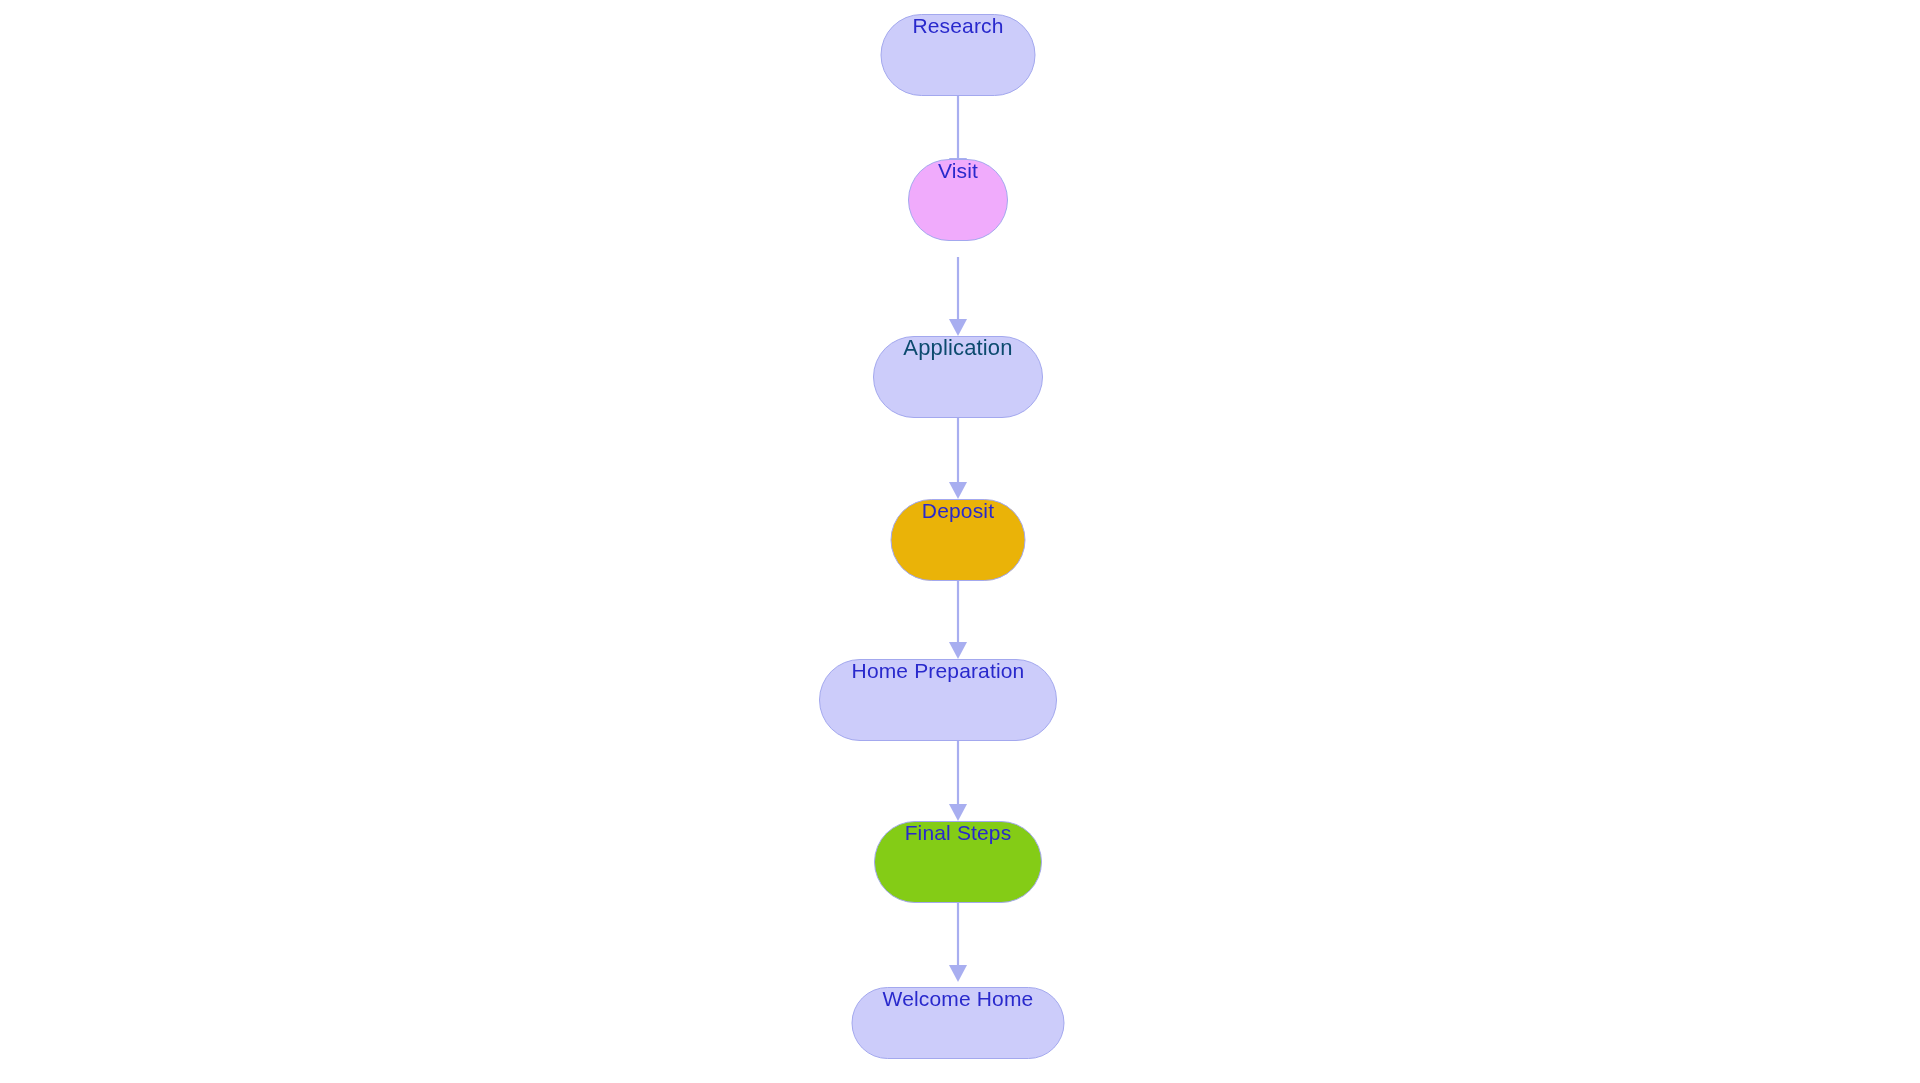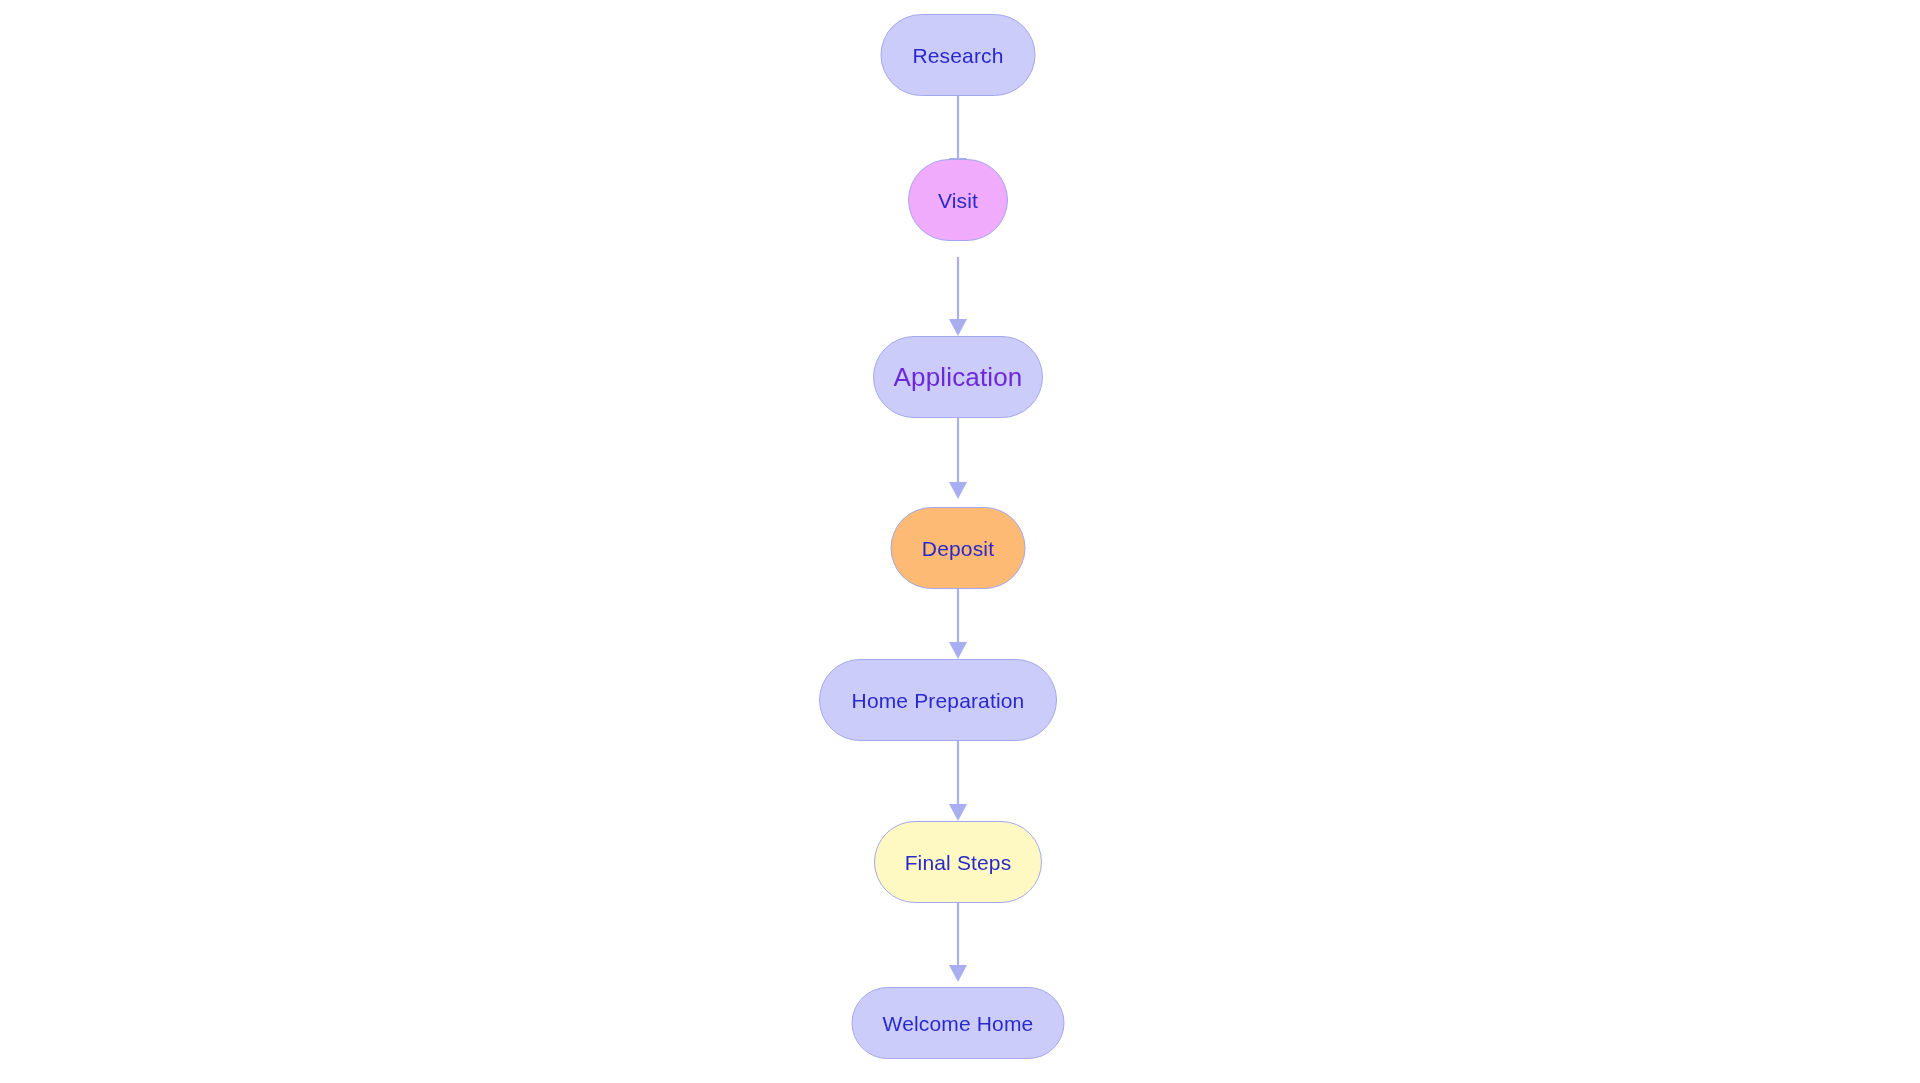--- a/index.html
+++ b/index.html
@@ -20,21 +20,20 @@
     inset: 0;
     width: 1920px;
     height: 1083px;
   }
 
   
   .node {
     position: absolute;
     box-sizing: border-box;
     display: flex;
-    align-items: center;
     justify-content: center;
     border-style: solid;
     border-width: 1.4px;
     border-radius: 999px;
     transform: translate(-50%, -50%);
     white-space: nowrap;
     z-index: 3;
   }
   .node-label {
     font-size: 21px;
@@ -95,29 +94,29 @@
     </svg>
 
   <div id="node-layer">
       <div class="node" style="left: 958px; top: 55px; width: 155px; height: 82px; background: rgb(204, 204, 250); border-color: rgb(163, 168, 238);">
         <span class="node-label" style="color: rgb(41, 41, 204); font-size: 21px;">Research</span>
       </div>
       <div class="node" style="left: 958px; top: 200px; width: 100px; height: 82px; background: #f0abfc; border-color: rgb(163, 168, 238);">
         <span class="node-label" style="color: rgb(41, 41, 204); font-size: 21px;">Visit</span>
       </div>
       <div class="node" style="left: 958px; top: 377px; width: 170px; height: 82px; background: rgb(204, 204, 250); border-color: rgb(163, 168, 238);">
-        <span class="node-label" style="color: #6d28d9; font-size: 26px;">Application</span>
+        <span class="node-label" style="color: #0c4a6e; font-size: 22px;">Application</span>
       </div>
-      <div class="node" style="left: 958px; top: 540px; width: 135px; height: 82px; background: #fdba74; border-color: rgb(163, 168, 238); margin-top: 8px;">
+      <div class="node" style="left: 958px; top: 540px; width: 135px; height: 82px; background: #eab308; border-color: rgb(163, 168, 238);">
         <span class="node-label" style="color: rgb(41, 41, 204); font-size: 21px;">Deposit</span>
       </div>
       <div class="node" style="left: 938px; top: 700px; width: 238px; height: 82px; background: rgb(204, 204, 250); border-color: rgb(163, 168, 238);">
         <span class="node-label" style="color: rgb(41, 41, 204); font-size: 21px;">Home Preparation</span>
       </div>
-      <div class="node" style="left: 958px; top: 862px; width: 168px; height: 82px; background: #fef9c3; border-color: rgb(163, 168, 238);">
+      <div class="node" style="left: 958px; top: 862px; width: 168px; height: 82px; background: #84cc16; border-color: rgb(163, 168, 238);">
         <span class="node-label" style="color: rgb(41, 41, 204); font-size: 21px;">Final Steps</span>
       </div>
       <div class="node" style="left: 958px; top: 1023px; width: 213px; height: 72px; background: rgb(204, 204, 250); border-color: rgb(163, 168, 238);">
         <span class="node-label" style="color: rgb(41, 41, 204); font-size: 21px;">Welcome Home</span>
       </div>
     </div>
 
 </div>
 
 </body></html>

